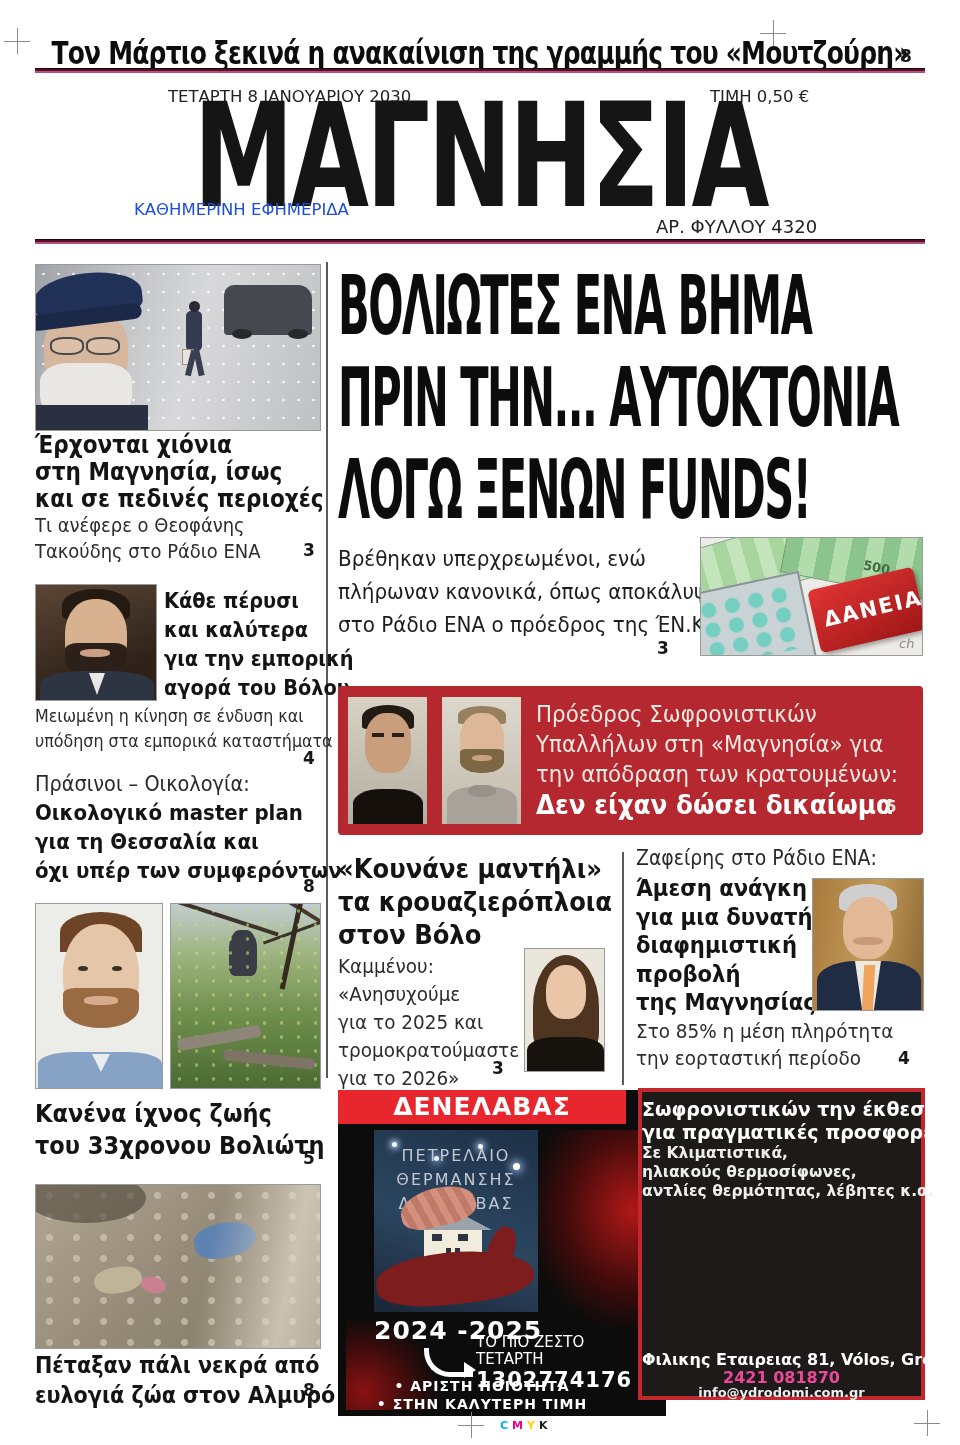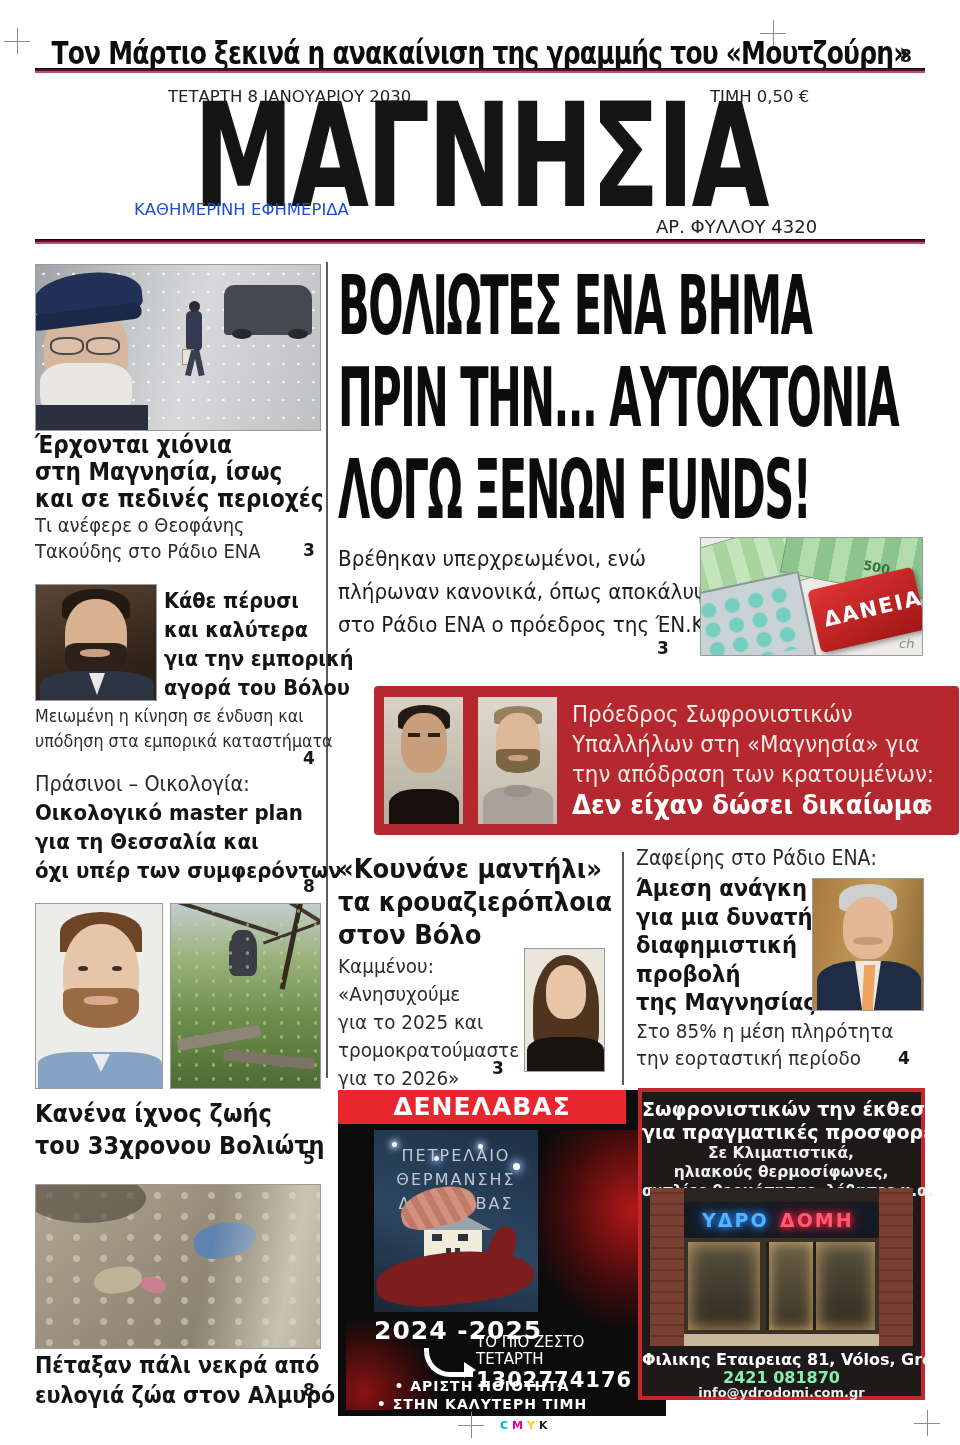--- a/index.html
+++ b/index.html
@@ -13,21 +13,21 @@
   .hlblock{position:absolute;transform-origin:0 0;color:#141414;font-weight:bold;}
   .hlblock div{white-space:nowrap;}
   .deckblock{position:absolute;transform-origin:0 0;color:#2c2c2c;}
   .deckblock div{white-space:nowrap;}
   .mainhl{position:absolute;left:338px;font-weight:bold;font-size:80px;letter-spacing:-3px;
           transform:scale(0.52,1.02);transform-origin:0 0;white-space:nowrap;color:#0c0c0c;line-height:1;}
   .cross{position:absolute;width:26px;height:26px;
          background:linear-gradient(#8a8a8a,#8a8a8a) center/100% 1px no-repeat,
                     linear-gradient(#8a8a8a,#8a8a8a) center/1px 100% no-repeat;}
   .bullet::before{content:"• ";}
-  .redbox{position:absolute;background:#b5282f;border-radius:4px;margin-left:36px;}
+  .redbox{position:absolute;background:#b5282f;border-radius:4px;}
   .shape{position:absolute;}
 </style>
 </head>
 <body>
 
 <div class="cross" style="left:4px;top:28px;"></div>
 <div class="cross" style="left:760px;top:20px;"></div>
 <div class="cross" style="left:914px;top:1410px;"></div>
 
 <div class="x nw" style="left:480px;top:34px;font-size:32px;font-weight:bold;letter-spacing:-1px;transform:translateX(-50%) scaleX(0.78);color:#0d0d0d;">Τον Μάρτιο ξεκινά η ανακαίνιση της γραμμής του «Μουτζούρη»</div>
@@ -263,40 +263,26 @@
   <div class="shape nw" style="left:138px;top:278px;font-size:21px;font-weight:bold;color:#fff;letter-spacing:1px;">1302774176</div>
   <div class="shape bullet nw" style="left:0;top:288px;width:288px;text-align:center;font-size:14px;font-weight:bold;color:#fff;letter-spacing:1px;">ΑΡΙΣΤΗ ΠΟΙΟΤΗΤΑ</div>
   <div class="shape bullet nw" style="left:0;top:306px;width:288px;text-align:center;font-size:14px;font-weight:bold;color:#fff;letter-spacing:1px;">ΣΤΗΝ ΚΑΛΥΤΕΡΗ ΤΙΜΗ</div>
 </div>
 
 <div class="x" style="left:638px;top:1088px;width:287px;height:312px;background:#1d1a19;border:4px solid #c1272d;box-sizing:border-box;">
   <div class="shape" style="left:0;top:6px;width:279px;text-align:center;font-size:19px;font-weight:bold;color:#fff;line-height:23px;">
     <div class="nw">Σωφρονιστικών την έκθεσή μας</div>
     <div class="nw">για πραγματικές προσφορές...</div>
   </div>
-  <div class="shape" style="left:0;top:52px;width:278px;text-align:center;font-size:15.5px;font-weight:bold;color:#eee;line-height:19px;">
+  <div class="shape" style="left:0;top:52px;width:278px;font-size:15.5px;font-weight:bold;color:#eee;line-height:19px;">
     <div class="nw">Σε Κλιματιστικά,</div>
     <div class="nw">ηλιακούς θερμοσίφωνες,</div>
     <div class="nw">αντλίες θερμότητας, λέβητες κ.α.</div>
   </div>
-  <div class="shape" style="left:8px;top:96px;width:263px;height:158px;background:#2b2420;overflow:hidden;">
-    <div class="shape" style="left:0;top:0;width:34px;height:158px;background:repeating-linear-gradient(0deg,#7a4034 0 9px,#693428 9px 11px);"></div>
-    <div class="shape" style="left:229px;top:0;width:34px;height:158px;background:repeating-linear-gradient(0deg,#7a4034 0 9px,#693428 9px 11px);"></div>
-    <div class="shape" style="left:34px;top:14px;width:195px;height:36px;background:#151a22;border-radius:3px;">
-      <span class="nw" style="position:absolute;left:18px;top:7px;font-size:19px;font-weight:bold;color:#54b2ff;text-shadow:0 0 7px #2a8aff,0 0 14px #2a8aff;letter-spacing:2px;">ΥΔΡΟ</span>
-      <span class="nw" style="position:absolute;left:96px;top:7px;font-size:19px;font-weight:bold;color:#ff5a6e;text-shadow:0 0 7px #ff2244,0 0 14px #ff2244;letter-spacing:2px;">ΔΟΜΗ</span>
-    </div>
-    <div class="shape" style="left:34px;top:50px;width:195px;height:96px;background:#3a3226;">
-      <div class="shape" style="left:4px;top:4px;width:72px;height:88px;background:linear-gradient(180deg,#56503e,#2e2a20);box-shadow:inset 0 0 18px #caa26a;"></div>
-      <div class="shape" style="left:82px;top:4px;width:44px;height:88px;background:linear-gradient(180deg,#6a5f46,#3a3426);box-shadow:inset 0 0 14px #d8b070;border-left:3px solid #23201a;border-right:3px solid #23201a;"></div>
-      <div class="shape" style="left:132px;top:4px;width:59px;height:88px;background:linear-gradient(180deg,#56503e,#2e2a20);box-shadow:inset 0 0 18px #caa26a;"></div>
-    </div>
-    <div class="shape" style="left:34px;top:146px;width:195px;height:12px;background:#c8b89a;"></div>
-  </div>
   <div class="shape nw" style="left:0;top:258px;width:279px;text-align:center;font-size:16px;font-weight:bold;color:#fff;">Φιλικης Εταιρειας 81, Vólos, Greece</div>
-  <div class="shape nw" style="left:0;top:276px;width:279px;text-align:center;font-size:16px;font-weight:bold;color:#86efac;">2421 081870</div>
+  <div class="shape nw" style="left:0;top:276px;width:279px;text-align:center;font-size:16px;font-weight:bold;color:#ec4899;">2421 081870</div>
   <div class="shape nw" style="left:0;top:293px;width:279px;text-align:center;font-size:13px;font-weight:bold;color:#eee;">info@ydrodomi.com.gr</div>
 </div>
 
 <div class="cross" style="left:458px;top:1412px;"></div>
 <div class="x nw" style="left:500px;top:1419px;font-size:11px;font-weight:bold;letter-spacing:4px;">
   <span style="color:#00aeef;">C</span><span style="color:#ec008c;">M</span><span style="color:#ffd400;">Y</span><span style="color:#1a1a1a;">K</span>
 </div>
 
 </body></html>

